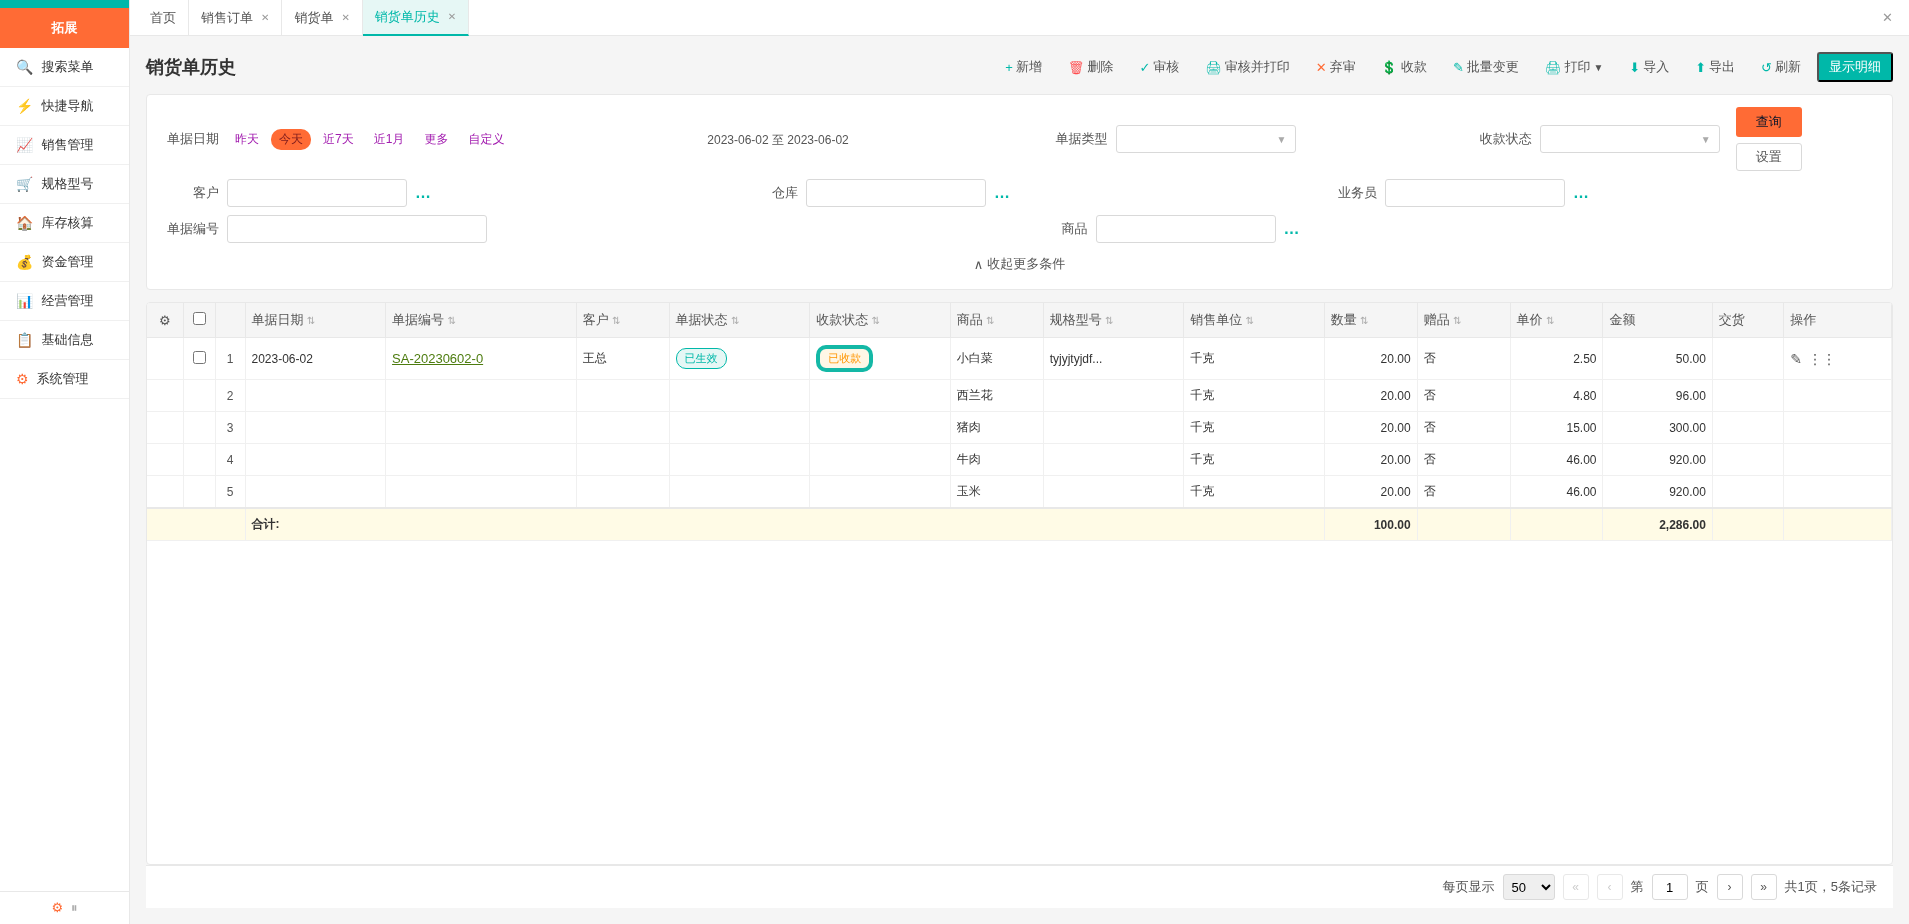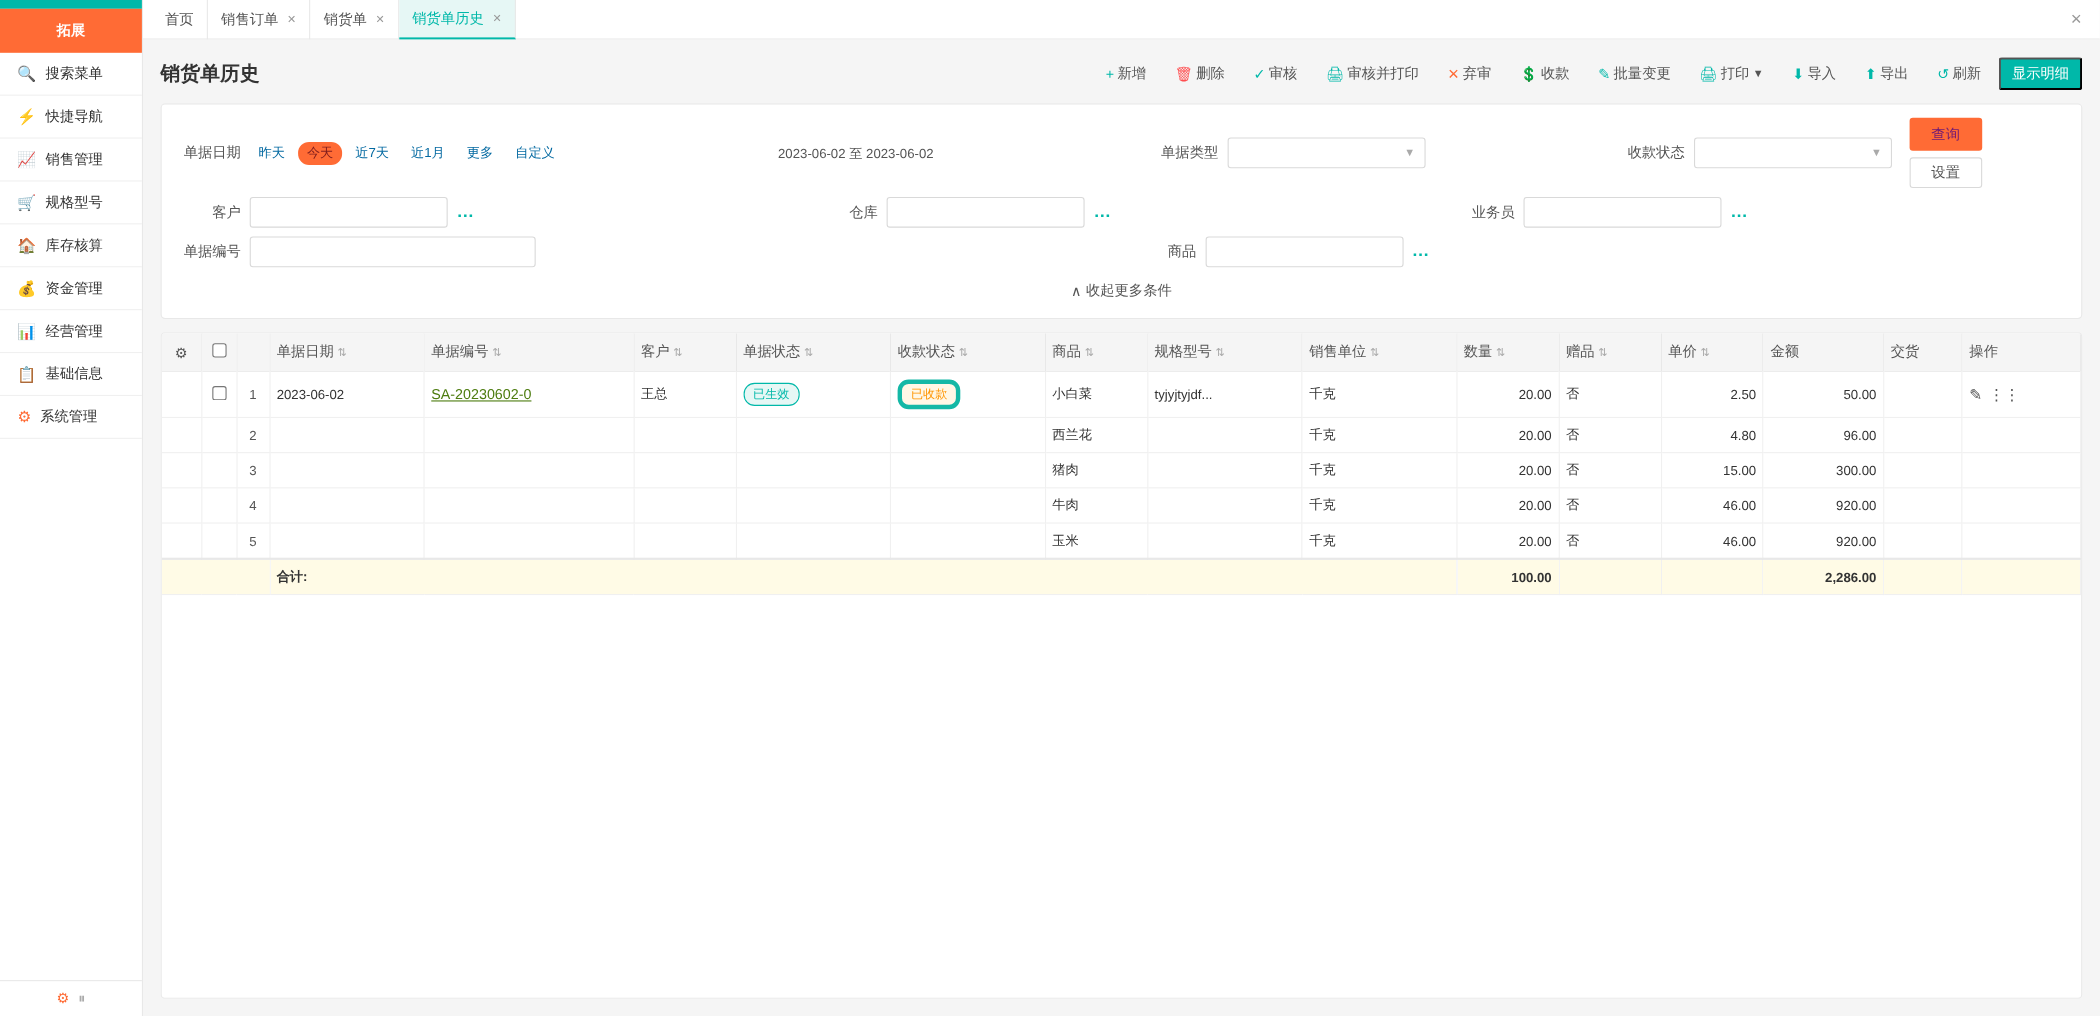--- a/index.html
+++ b/index.html
@@ -173,37 +173,37 @@
       display: flex;
       align-items: center;
       justify-content: space-between;
     }
     .filter-dots { color: #00b8a9; cursor: pointer; font-size: 16px; font-weight: bold; }
     .date-tag {
       padding: 2px 8px;
       border-radius: 3px;
       cursor: pointer;
       font-size: 12px;
-      color: #0369a1;
+      color: #a21caf;
     }
     .date-tag.active { background: #ff6b35; color: #7f1d1d; border-radius: 10px; }
     .date-range { color: #555; font-size: 12px; margin-top: 2px; }
     .collapse-btn {
       display: flex;
       align-items: center;
       justify-content: center;
       gap: 4px;
       color: #555;
       cursor: pointer;
       font-size: 12px;
       padding: 4px 0;
     }
     .query-btn {
       background: #ff6b35;
-      color: #701a75;
+      color: #0f172a;
       border: none;
       border-radius: 3px;
       padding: 6px 20px;
       cursor: pointer;
       font-size: 13px;
     }
     .settings-btn {
       background: #fff;
       color: #555;
       border: 1px solid #d9d9d9;
@@ -748,15 +748,32 @@
               <td></td>
               <td></td>
               <td style="text-align:right;font-weight:bold;">2,286.00</td>
               <td></td>
               <td></td>
             </tr>
           </tfoot>
         </table>
       </div>
 
+      <div class="pagination">
+        <span>每页显示</span>
+        <select class="page-select">
+          <option>50</option>
+          <option>10</option>
+          <option>20</option>
+          <option>100</option>
+        </select>
+        <div class="page-btn disabled">«</div>
+        <div class="page-btn disabled">‹</div>
+        <span>第</span>
+        <input class="page-input" value="1" style="">
+        <span>页</span>
+        <div class="page-btn">›</div>
+        <div class="page-btn">»</div>
+        <span>共1页，5条记录</span>
+      </div>
     </div>
   </div>
 </div>
 
 </body></html>

